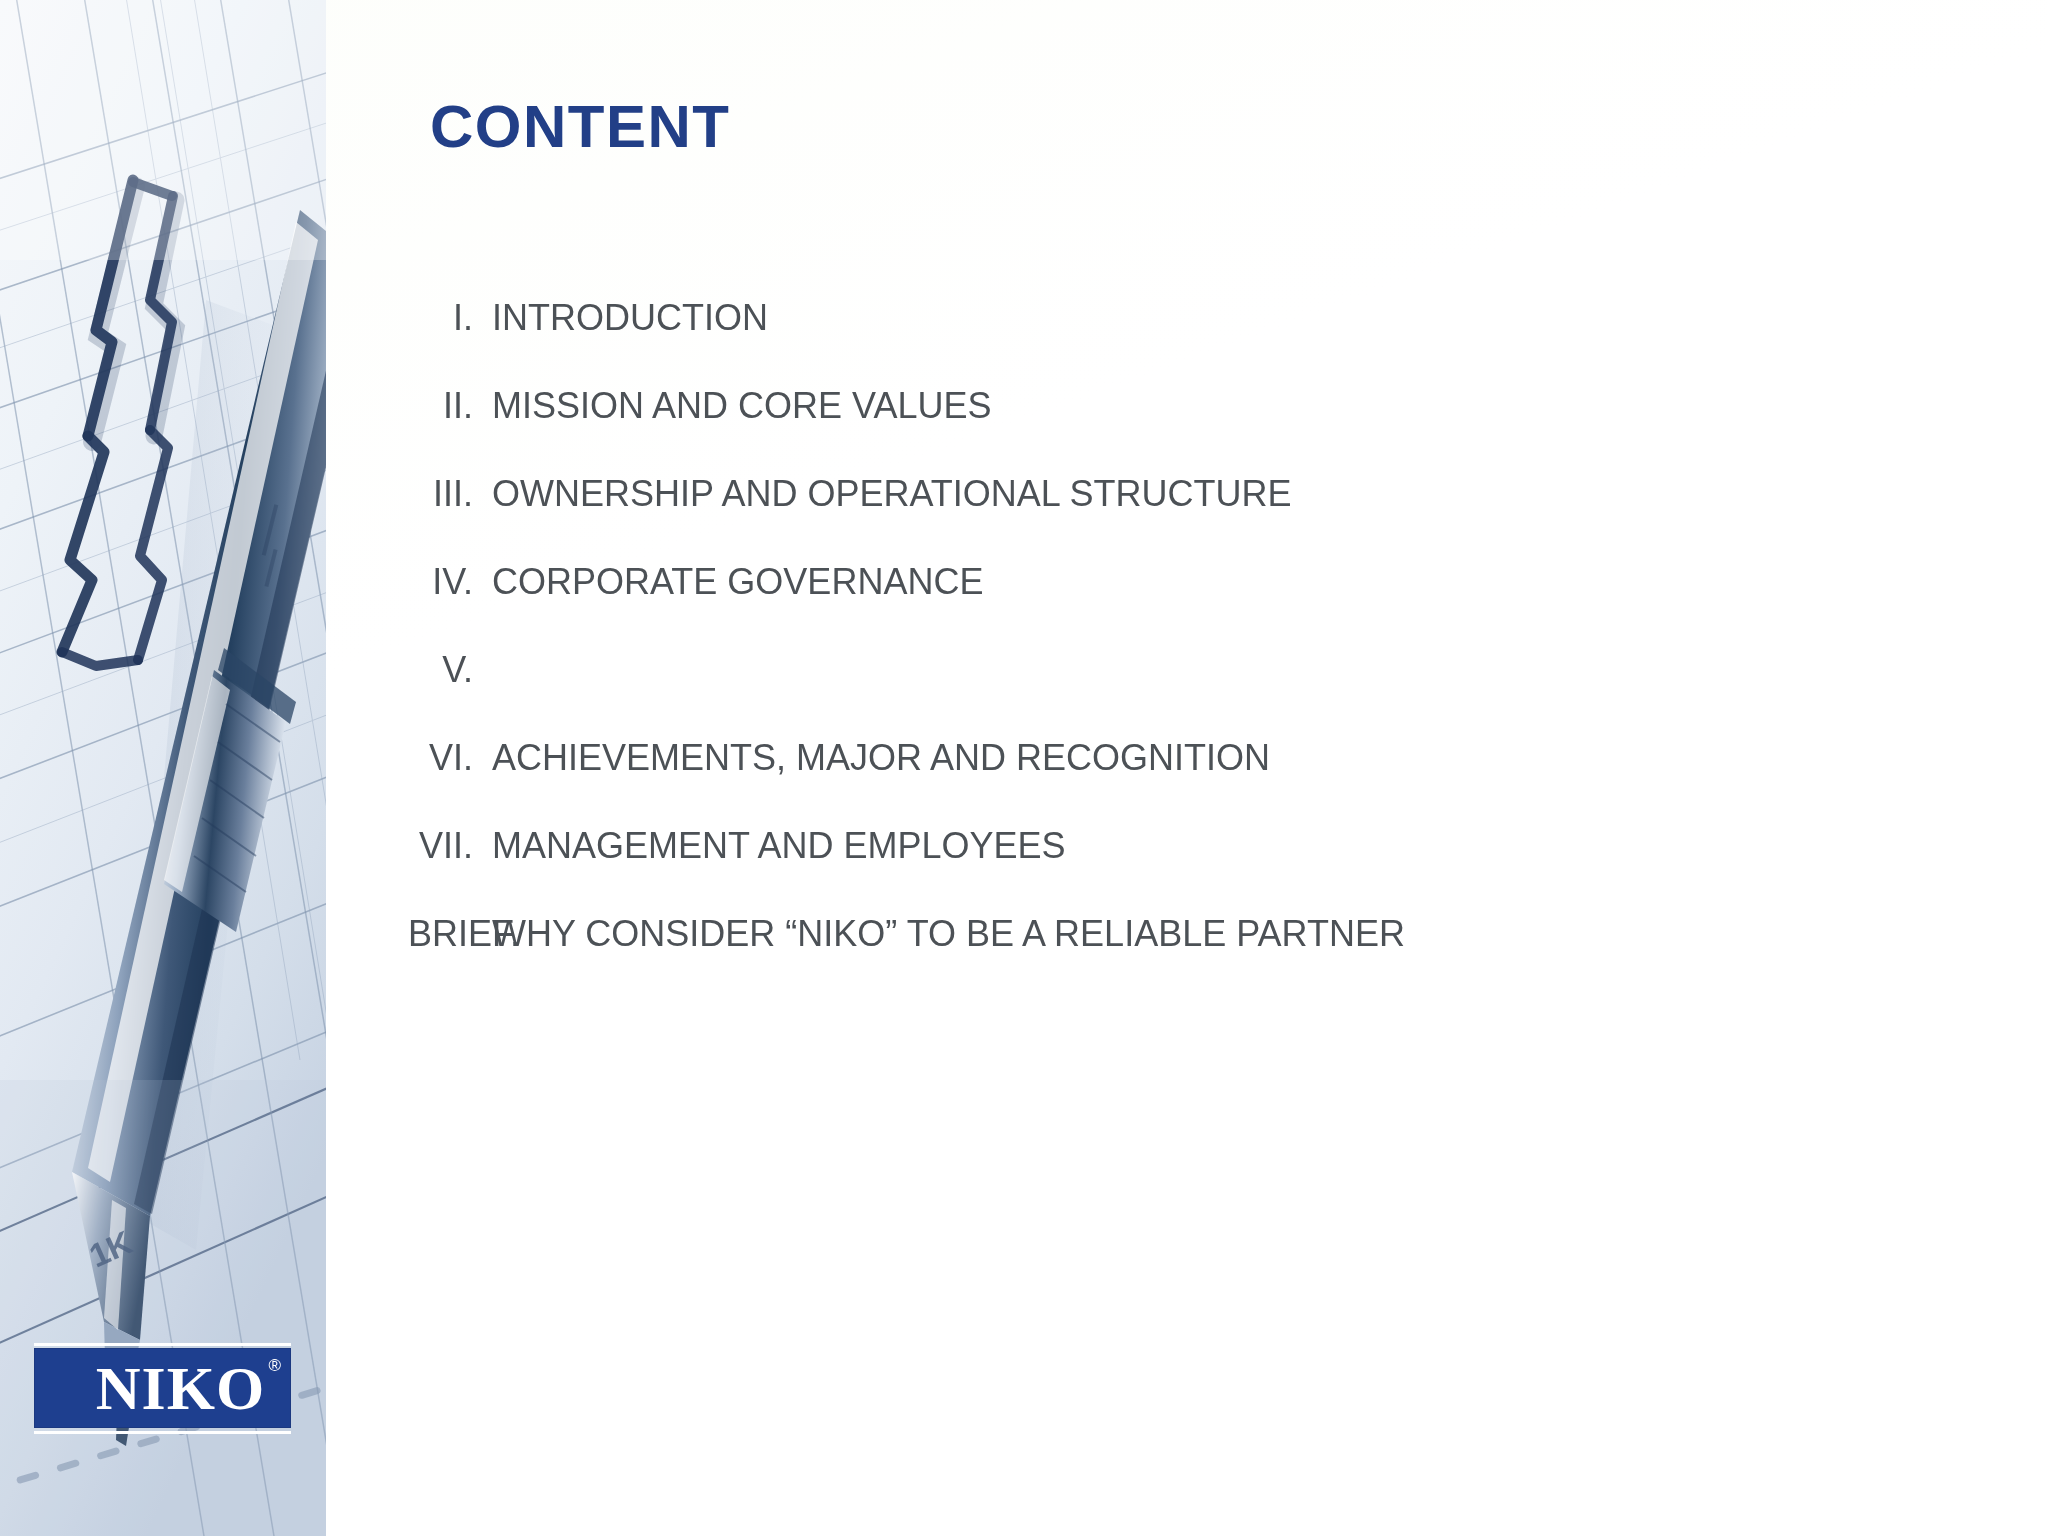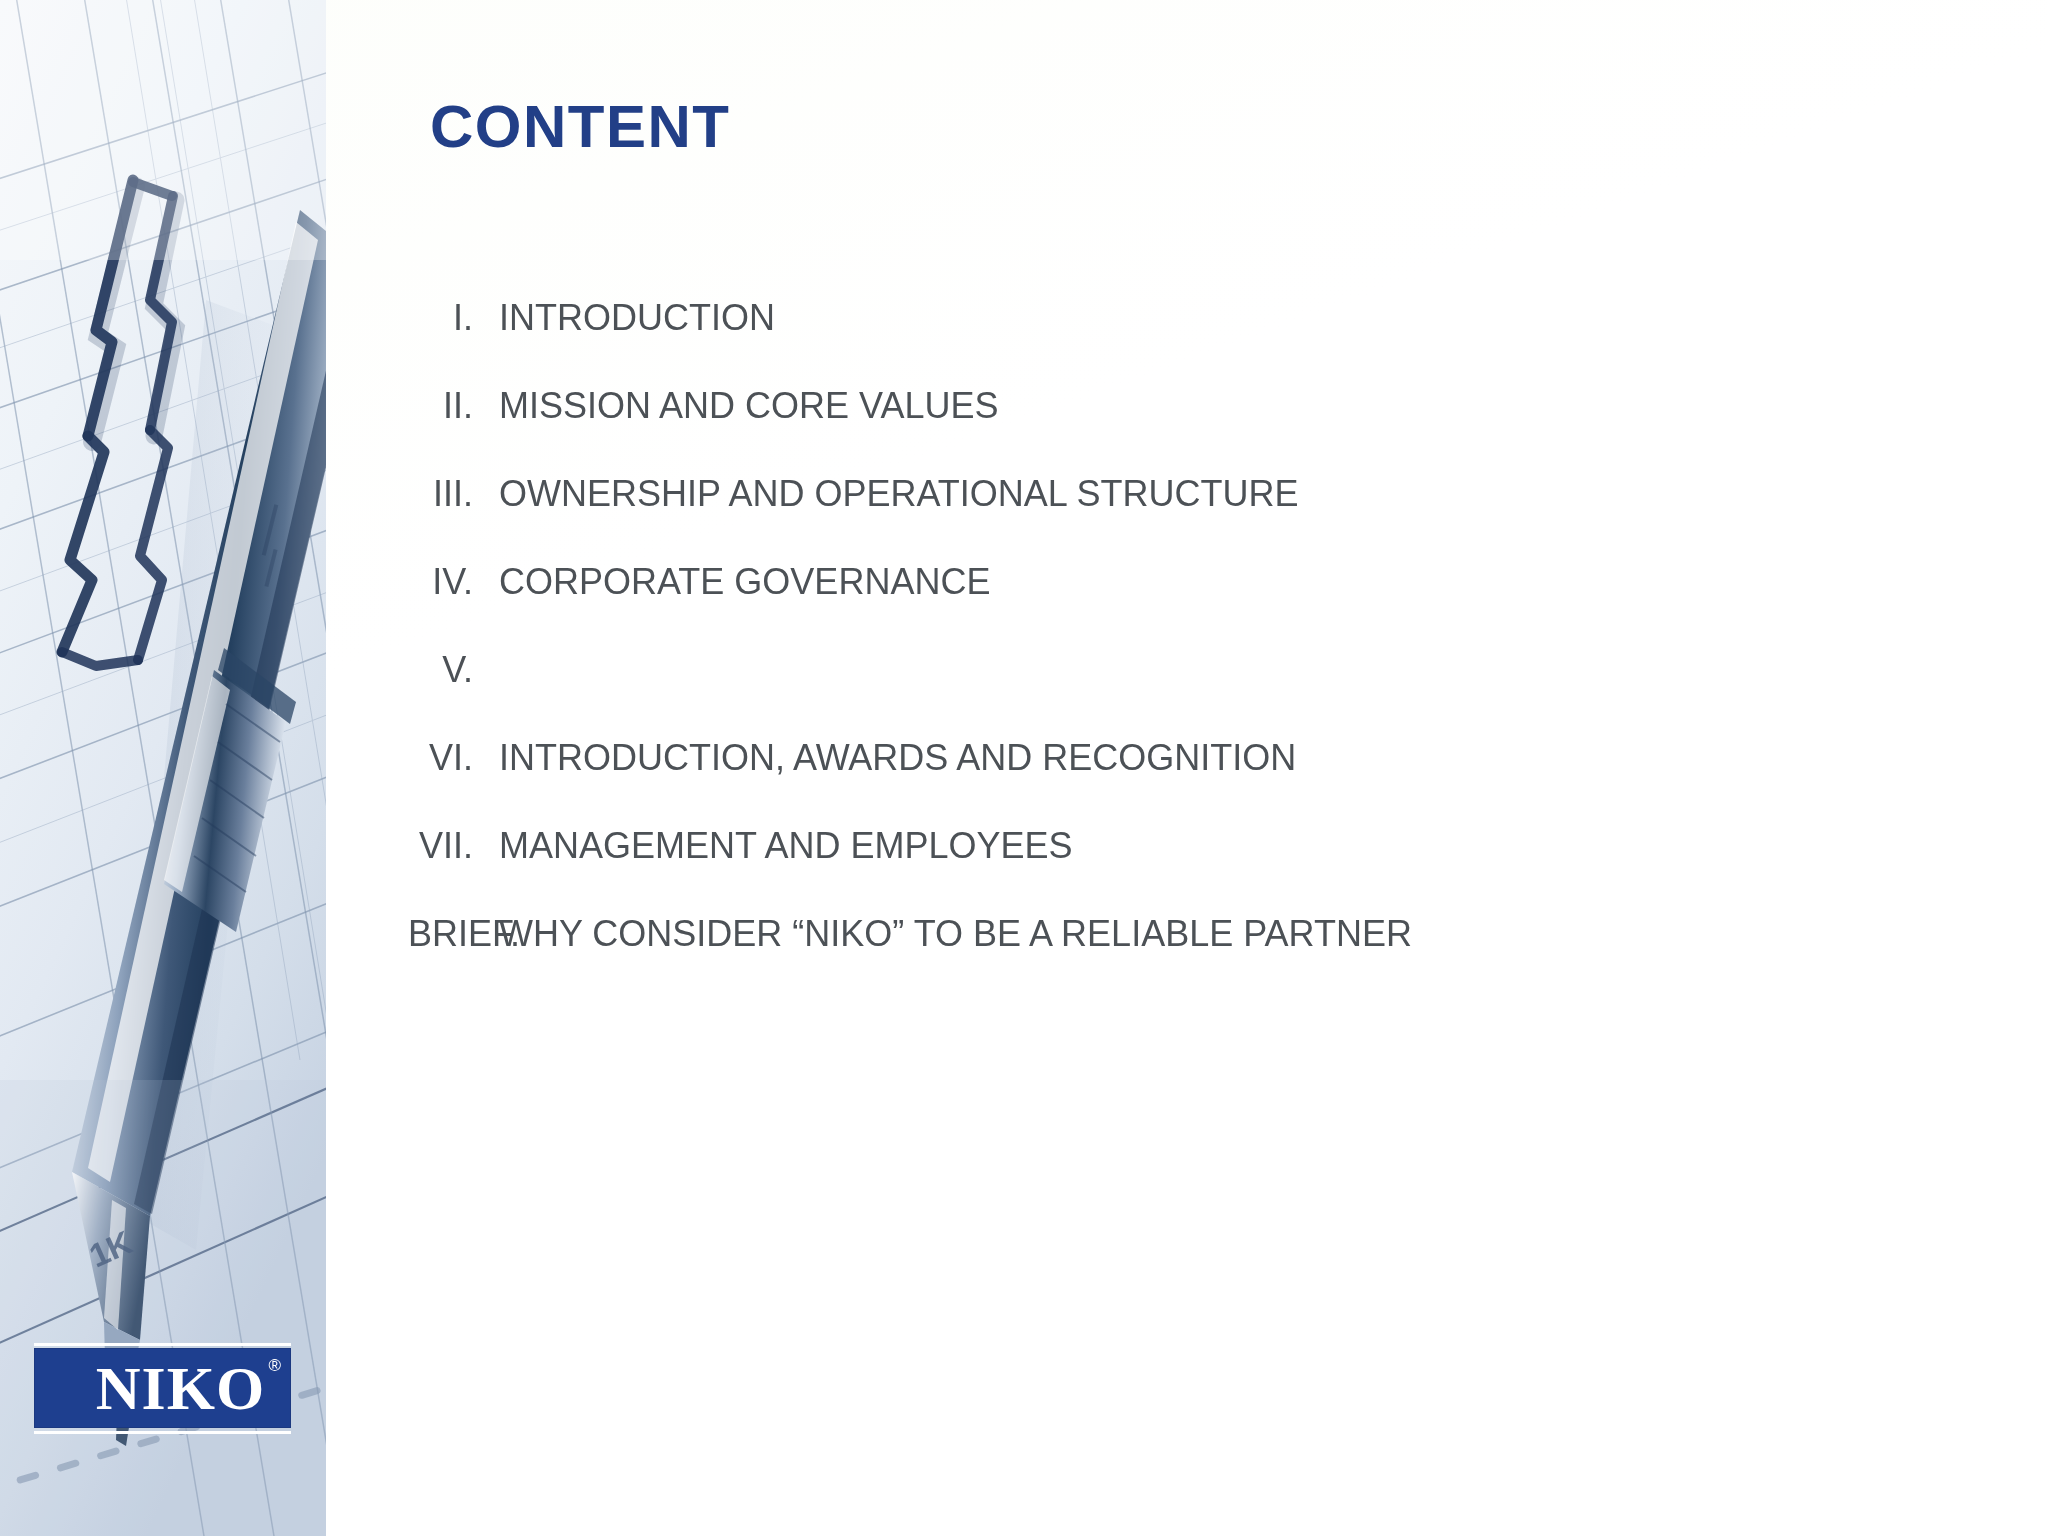--- a/index.html
+++ b/index.html
@@ -95,21 +95,21 @@
   }
   .toc-num {
     width:65px;
     text-align:right;
     color:#4c5156;
     font-size:36px;
     line-height:1;
     white-space:nowrap;
   }
   .toc-label {
-    margin-left:26px;
+    margin-left:19px;
     color:#4c5156;
     font-size:36px;
     line-height:1;
     white-space:nowrap;
   }
 </style>
 </head>
 <body>
 
 <div class="slide">
@@ -293,21 +293,21 @@
       <span class="toc-num">IV.</span>
       <span class="toc-label">CORPORATE GOVERNANCE</span>
     </div>
 
     <div class="toc-item">
       <span class="toc-num">V.</span>
     </div>
 
     <div class="toc-item">
       <span class="toc-num">VI.</span>
-      <span class="toc-label">INTRODUCTION, AWARDS AND RECOGNITION</span>
+      <span class="toc-label">ACHIEVEMENTS, MAJOR AND RECOGNITION</span>
     </div>
 
     <div class="toc-item">
       <span class="toc-num">VII.</span>
       <span class="toc-label">MANAGEMENT AND EMPLOYEES</span>
     </div>
 
     <div class="toc-item">
       <span class="toc-num">BRIEF.</span>
       <span class="toc-label">WHY CONSIDER “NIKO” TO BE A RELIABLE PARTNER</span>

